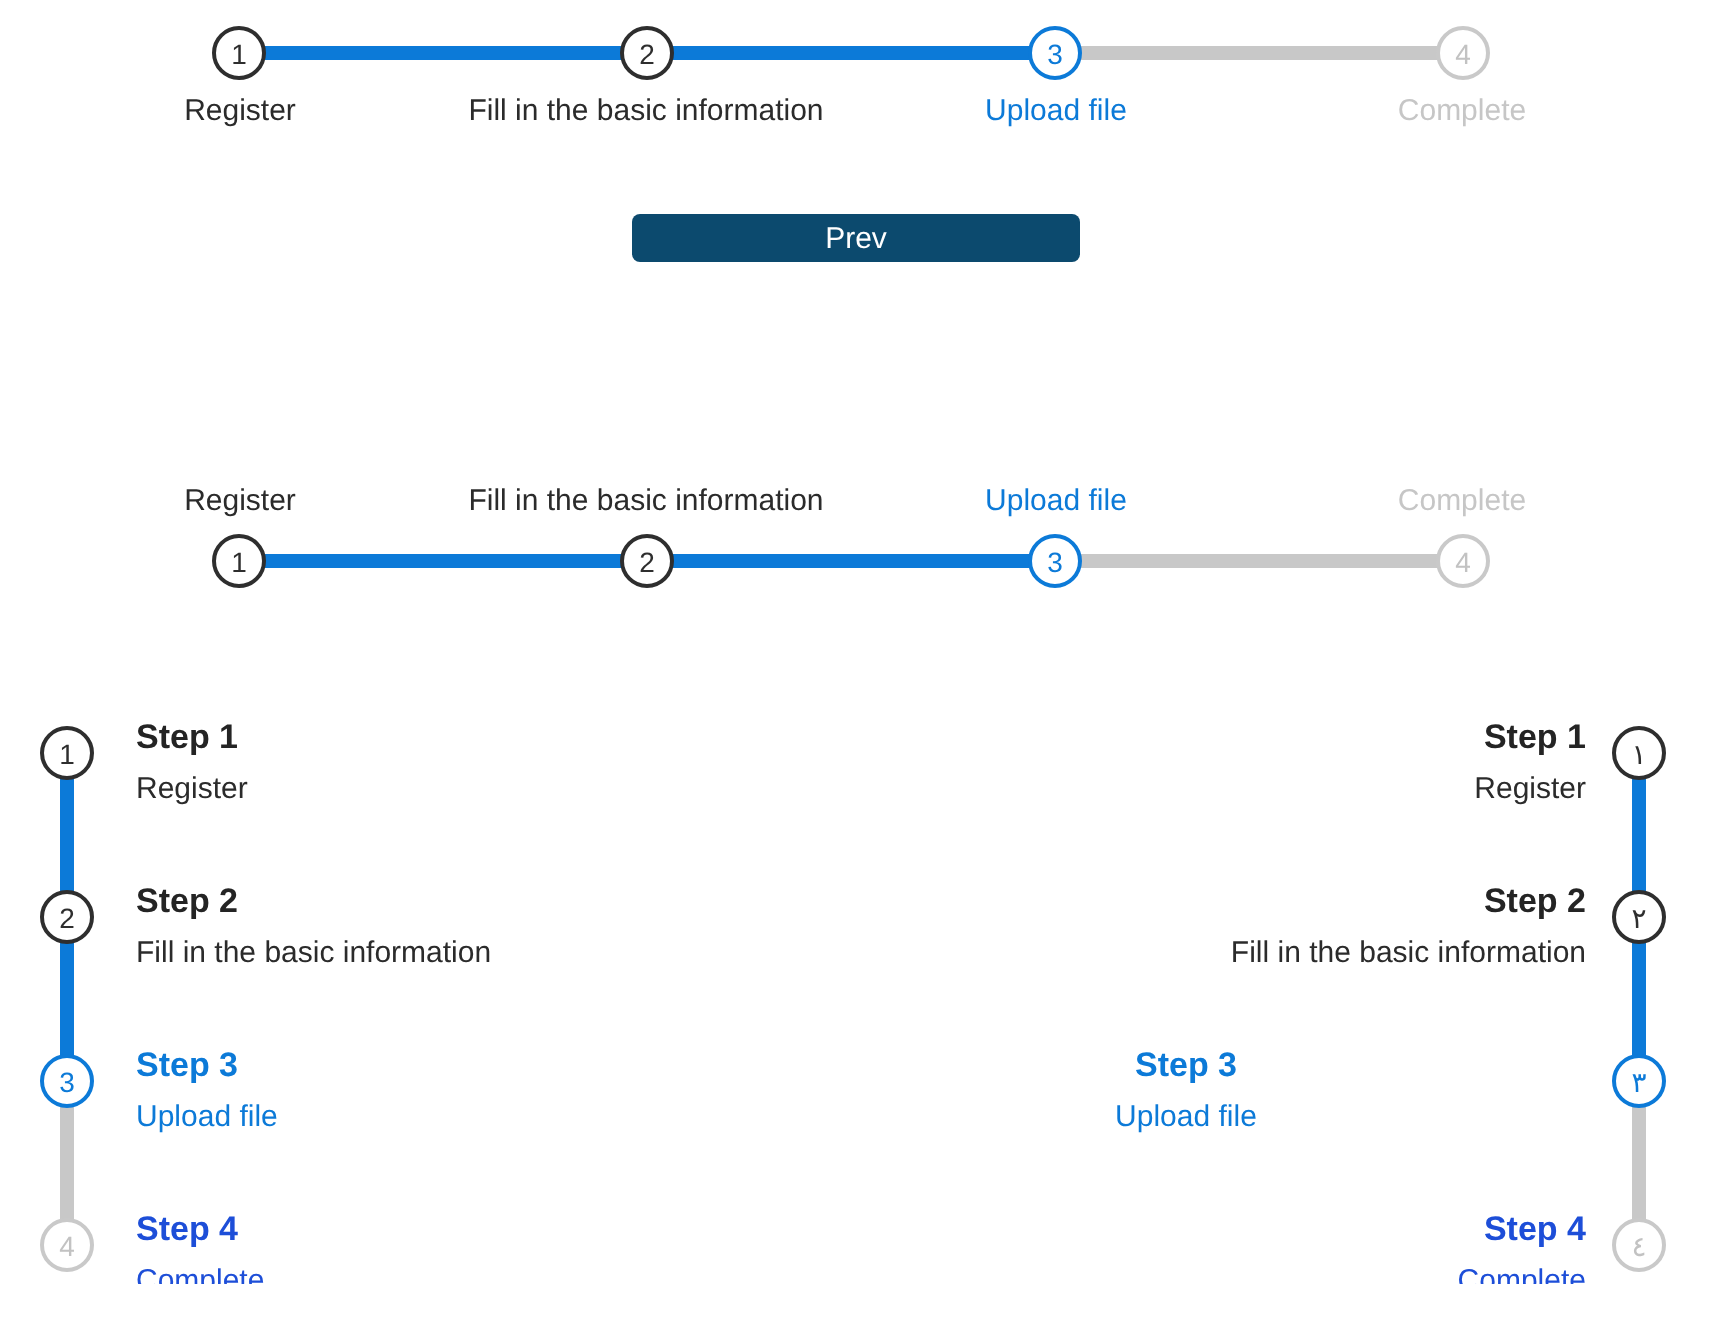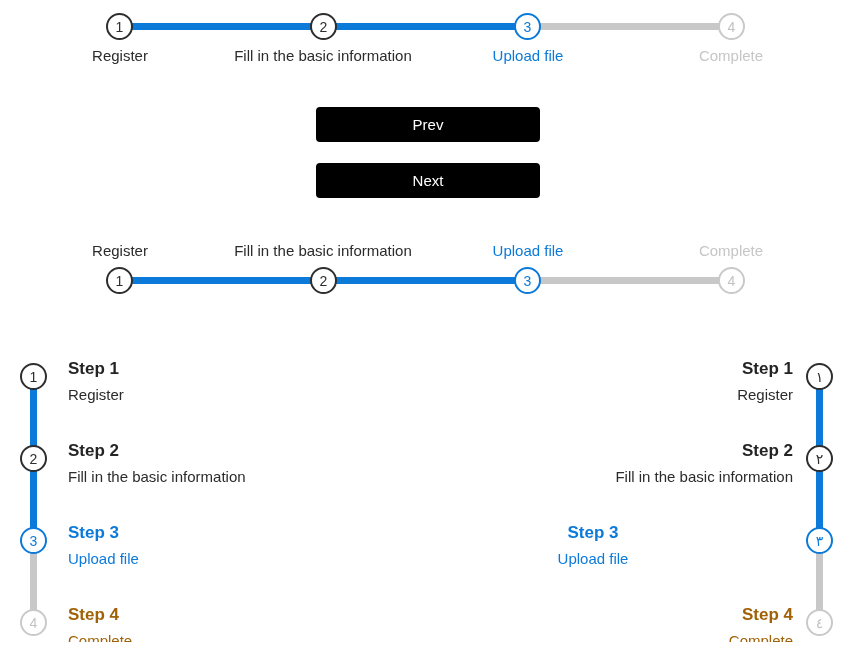--- a/index.html
+++ b/index.html
@@ -24,35 +24,35 @@
   .circle.current  { border:2px solid #0c7ad8; color:#0c7ad8; }
   .circle.upcoming { border:2px solid #c9c9c9; color:#c2c2c2; }
   .hlabel {
     position:absolute; width:220px; text-align:center;
     font-size:15px; line-height:20px; color:#2b2b2b;
   }
   .hlabel.current  { color:#0c7ad8; }
   .hlabel.upcoming { color:#c6c6c6; }
   
   .btn {
-    position:absolute; left:316px; width:224px; height:35px;
-    background:#000000; color:#ffffff; border:none; border-radius:4px;
+    position:absolute; left:316px; width:224px; height:24px;
+    background:#0c4a6e; color:#ffffff; border:none; border-radius:4px;
     font-size:15px; font-family:"Liberation Sans", sans-serif; cursor:pointer;
     display:flex; align-items:center; justify-content:center;
   }
   
   .vclip { position:absolute; left:0; top:0; width:856px; height:642px; overflow:hidden; }
   .vtitle {
     position:absolute; font-size:17px; font-weight:bold; line-height:22px; color:#242424;
   }
   .vdesc {
     position:absolute; font-size:15px; line-height:20px; color:#2b2b2b;
   }
   .vtitle.current, .vdesc.current   { color:#0c7ad8;text-align:center; }
-  .vtitle.upcoming, .vdesc.upcoming { color:#a16207; }
+  .vtitle.upcoming, .vdesc.upcoming { color:#1d4ed8; }
   .right-align { width:400px; text-align:right; }
 </style>
 </head>
 <body>
 
 <div class="page">
 
   <div>
     <div class="conn accent" style="left:120px;top:23px;width:203px"></div>
     <div class="conn accent" style="left:323px;top:23px;width:205px"></div>
@@ -71,21 +71,20 @@
         <span>4</span>
       </div>
 
     <div class="hlabel" style="left:10px;top:46px">Register</div>
     <div class="hlabel" style="left:213px;top:46px">Fill in the basic information</div>
     <div class="hlabel current" style="left:418px;top:46px">Upload file</div>
     <div class="hlabel upcoming" style="left:621px;top:46px">Complete</div>
   </div>
 
   <button class="btn" style="top:107px">Prev</button>
-  <button class="btn" style="top:163px">Next</button>
 
   <div>
     <div class="hlabel" style="left:10px;top:241px">Register</div>
     <div class="hlabel" style="left:213px;top:241px">Fill in the basic information</div>
     <div class="hlabel current" style="left:418px;top:241px">Upload file</div>
     <div class="hlabel upcoming" style="left:621px;top:241px">Complete</div>
 
     <div class="conn accent" style="left:120px;top:277px;width:203px"></div>
     <div class="conn accent" style="left:323px;top:277px;width:205px"></div>
     <div class="conn" style="left:528px;top:277px;width:203px"></div>

